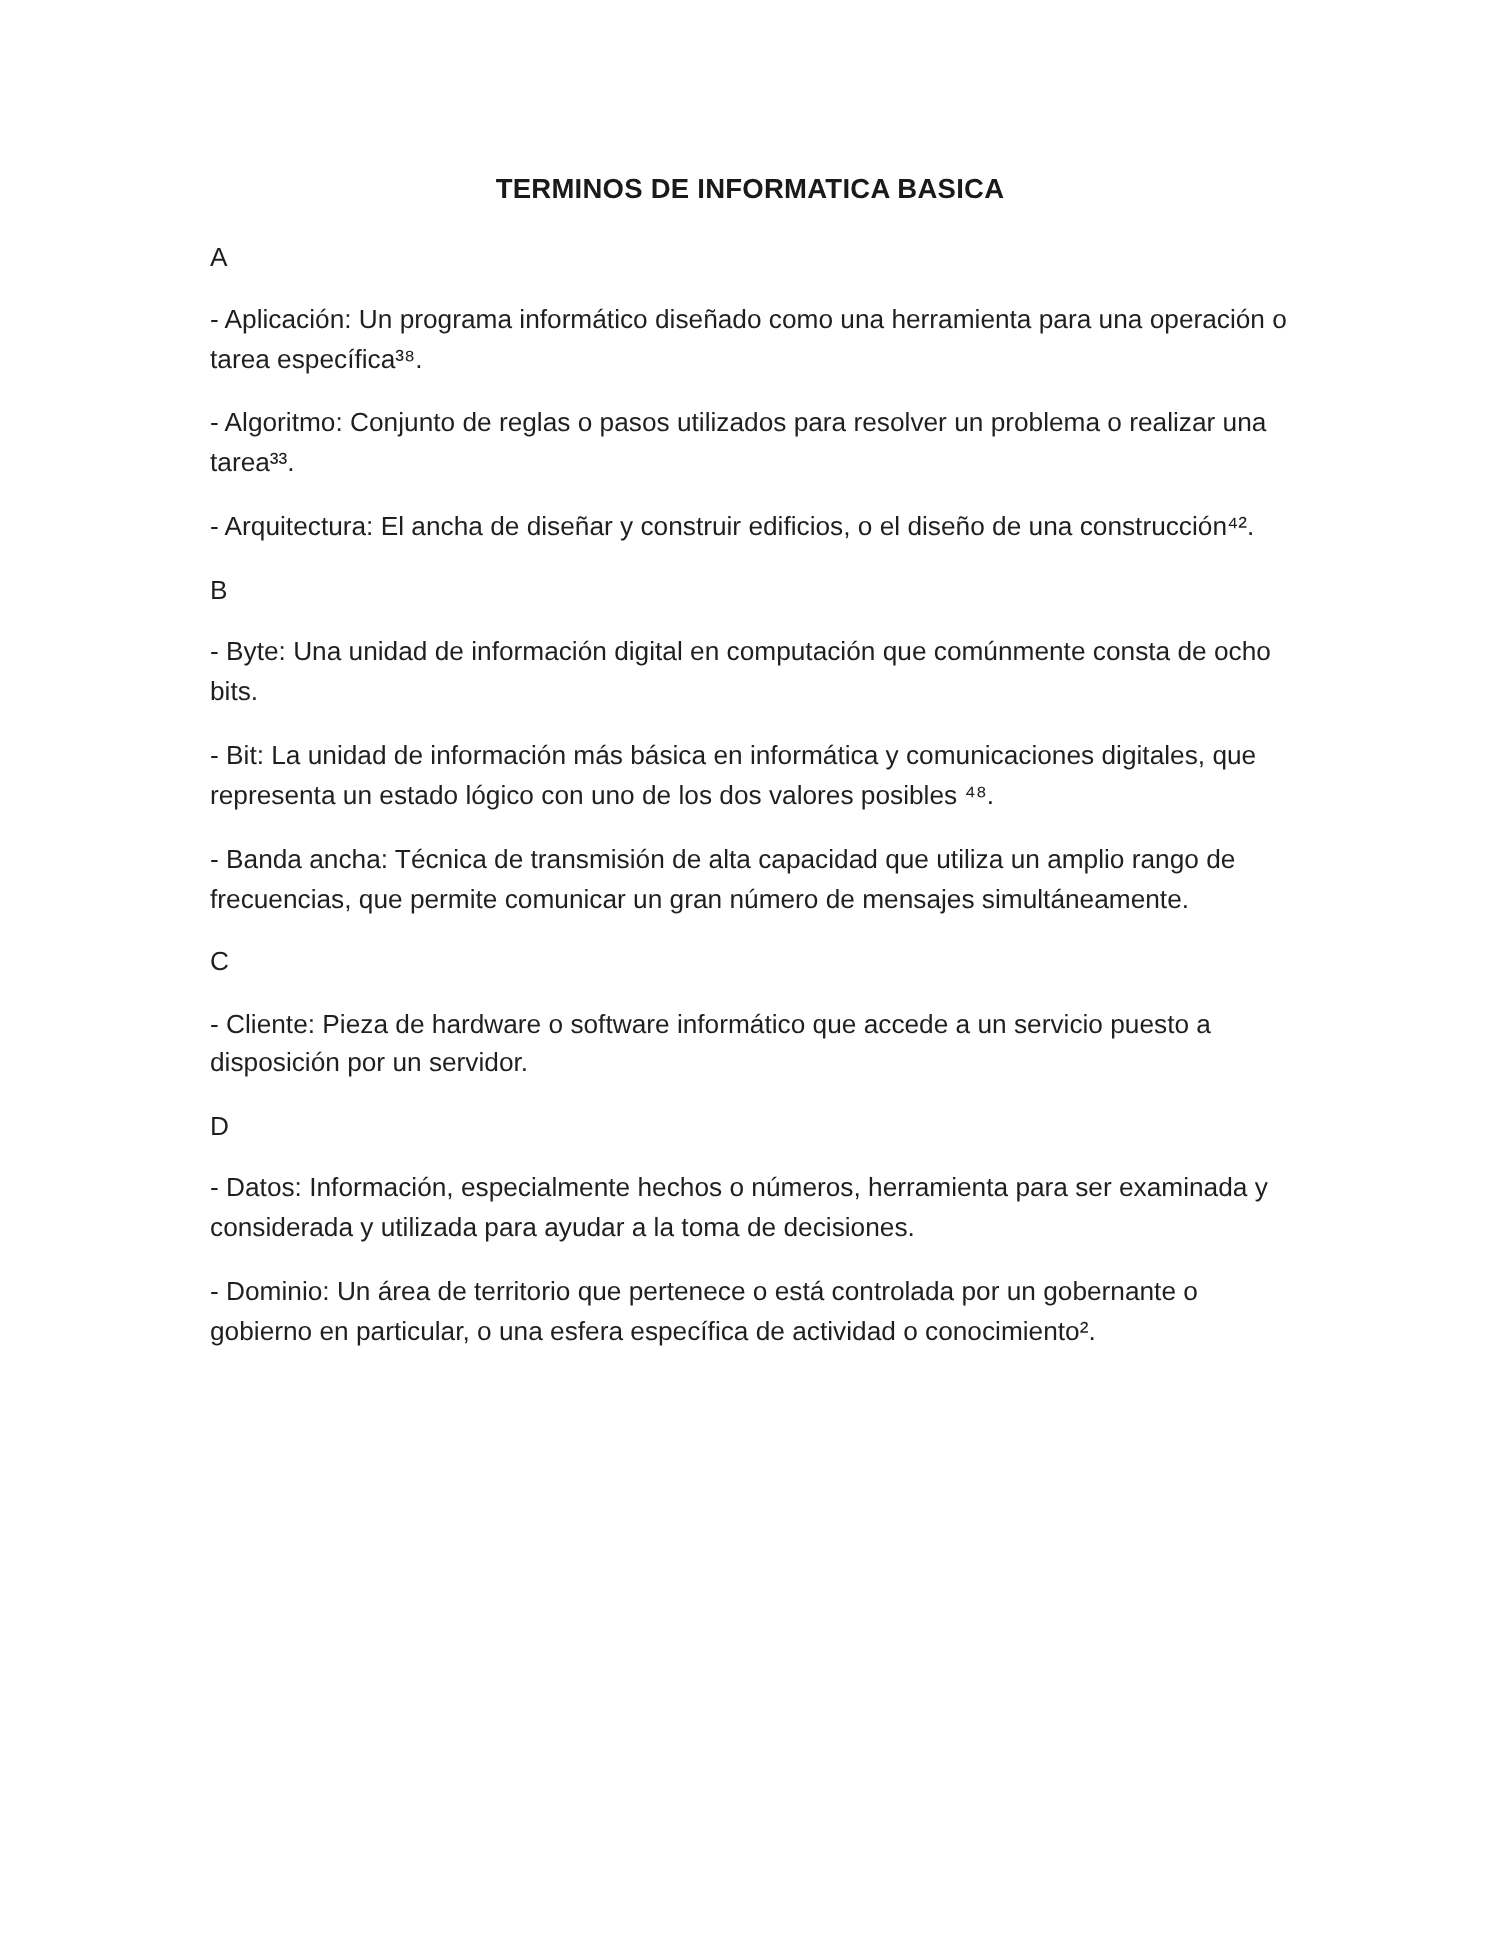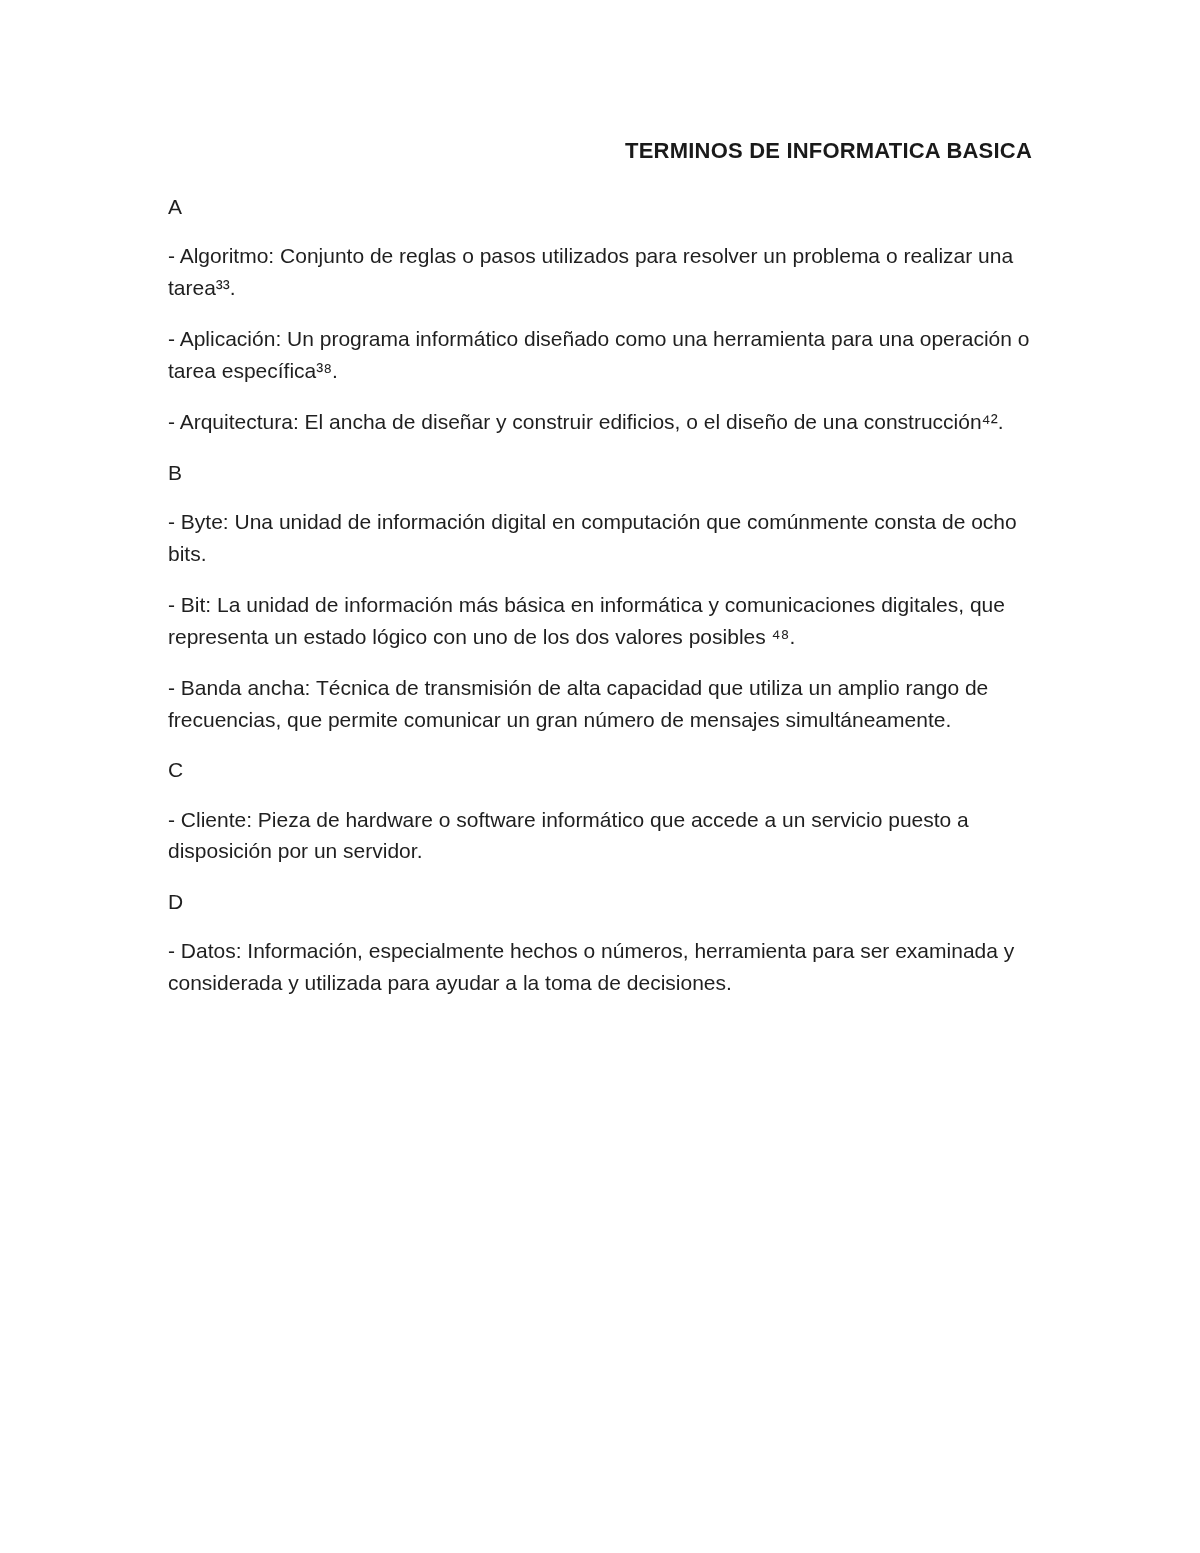--- a/index.html
+++ b/index.html
@@ -15,21 +15,21 @@
     color: #1f1f1f;
   }
   .page {
     box-sizing: border-box;
     width: 1200px;
     height: 1553px;
     background: #ffffff;
     padding: 138px 168px 60px 168px;
   }
   .doc-title {
-    text-align: right;
+    text-align: center;
     font-weight: bold;
     font-size: 22px;
     letter-spacing: 0.2px;
     margin: 0 0 28px 0;
     color: #1a1a1a;
   }
   .section-letter {
     font-size: 21px;
     line-height: 1.45;
     margin: 0 0 18px 0;
@@ -48,35 +48,36 @@
 </style>
 </head>
 <body>
 
 <div class="page">
 
   <h1 class="doc-title">TERMINOS DE INFORMATICA BASICA</h1>
 
   <div class="section">
     <p class="section-letter">A</p>
+    <p class="entry">- Aplicación: Un programa informático diseñado como una herramienta para una operación o tarea específica³⁸.</p>
     <p class="entry">- Algoritmo: Conjunto de reglas o pasos utilizados para resolver un problema o realizar una tarea³³.</p>
-    <p class="entry">- Aplicación: Un programa informático diseñado como una herramienta para una operación o tarea específica³⁸.</p>
     <p class="entry">- Arquitectura: El ancha de diseñar y construir edificios, o el diseño de una construcción⁴².</p>
   </div>
 
   <div class="section">
     <p class="section-letter">B</p>
     <p class="entry">- Byte: Una unidad de información digital en computación que comúnmente consta de ocho bits.</p>
     <p class="entry">- Bit: La unidad de información más básica en informática y comunicaciones digitales, que representa un estado lógico con uno de los dos valores posibles ⁴⁸.</p>
     <p class="entry">- Banda ancha: Técnica de transmisión de alta capacidad que utiliza un amplio rango de frecuencias, que permite comunicar un gran número de mensajes simultáneamente.</p>
   </div>
 
   <div class="section">
     <p class="section-letter">C</p>
     <p class="entry">- Cliente: Pieza de hardware o software informático que accede a un servicio puesto a disposición por un servidor.</p>
   </div>
 
   <div class="section">
     <p class="section-letter">D</p>
     <p class="entry">- Datos: Información, especialmente hechos o números, herramienta para ser examinada y considerada y utilizada para ayudar a la toma de decisiones.</p>
+    <p class="entry">- Dominio: Un área de territorio que pertenece o está controlada por un gobernante o gobierno en particular, o una esfera específica de actividad o conocimiento².</p>
   </div>
 
 </div>
 
 </body></html>

